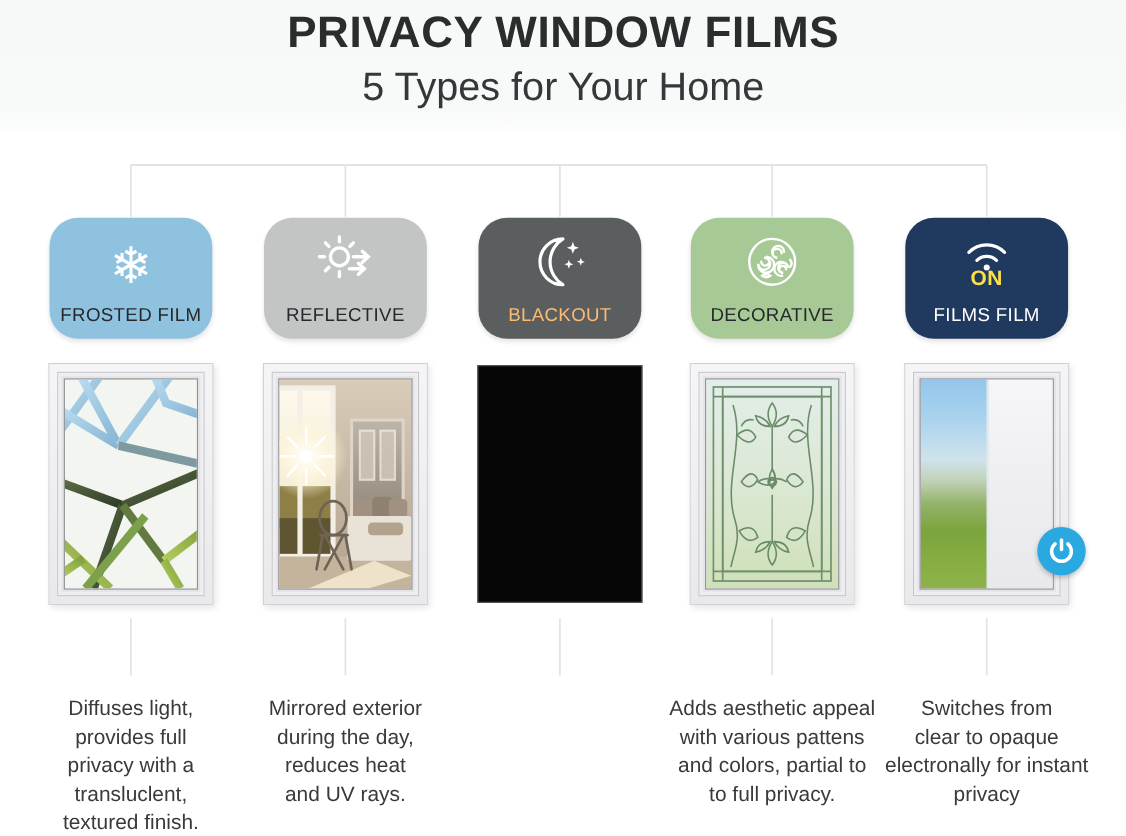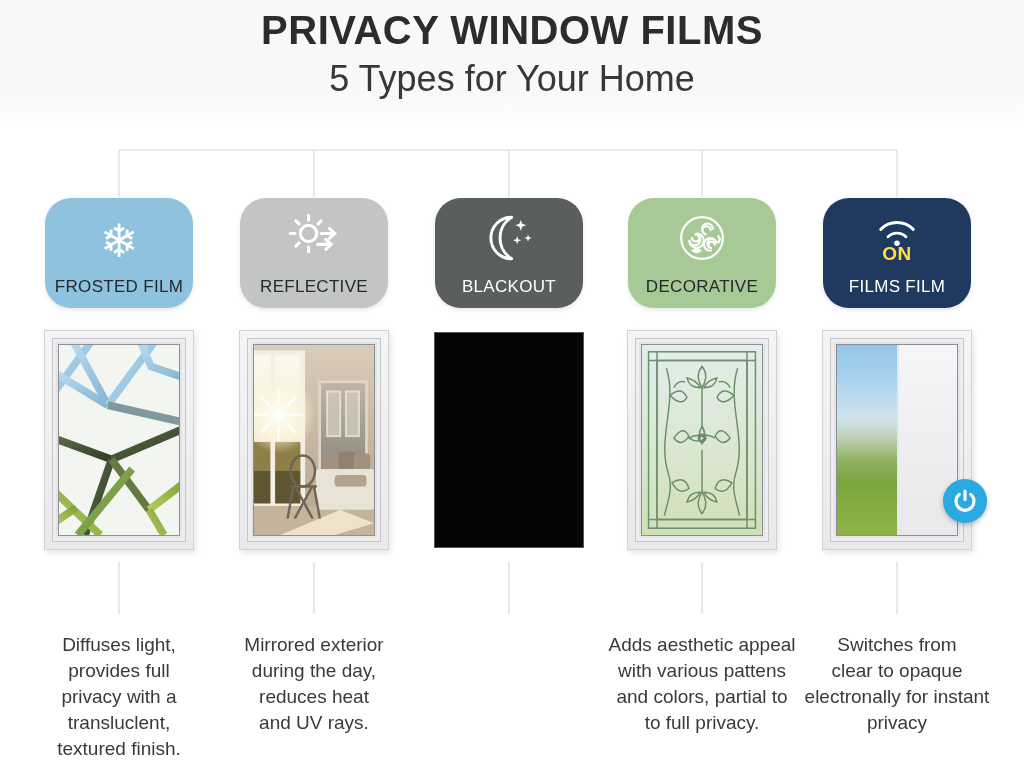--- a/index.html
+++ b/index.html
@@ -224,21 +224,21 @@
       </div>
         </div>
     </div>
     <div class="film-description">Mirrored exterior
 during the day,
 reduces heat
 and UV rays.</div>
   </div>
 
   <div class="film-column col-2">
-    <div class="badge" style="background: rgb(90, 94, 95); color: #ffffff;">
+    <div class="badge" style="background: rgb(90, 94, 95); color: #fdba74;">
       <div class="badge-icon">
         <svg width="58" height="58" viewBox="0 0 64 64" fill="none">
           <path d="M35,9 A23,23 0 1,0 35,55 A27,27 0 0,1 35,9 Z" stroke="#ffffff" stroke-width="3.2" stroke-linejoin="round"></path>
           <path d="M45,12 l1.6,4.4 L51,18 l-4.4,1.6 L45,24 l-1.6,-4.4 L39,18 l4.4,-1.6 Z" fill="#ffffff"></path>
           <path d="M41,30 l1.2,3.3 L45.5,34.5 l-3.3,1.2 L41,39 l-1.2,-3.3 L36.5,34.5 l3.3,-1.2 Z" fill="#ffffff"></path>
           <path d="M53,28 l1.1,3 L57,32.1 l-3,1.1 L53,36 l-1.1,-3 L49,31.9 l3,-1.1 Z" fill="#ffffff"></path>
         </svg>
       </div>
       <div class="badge-label">BLACKOUT</div>
     </div>

